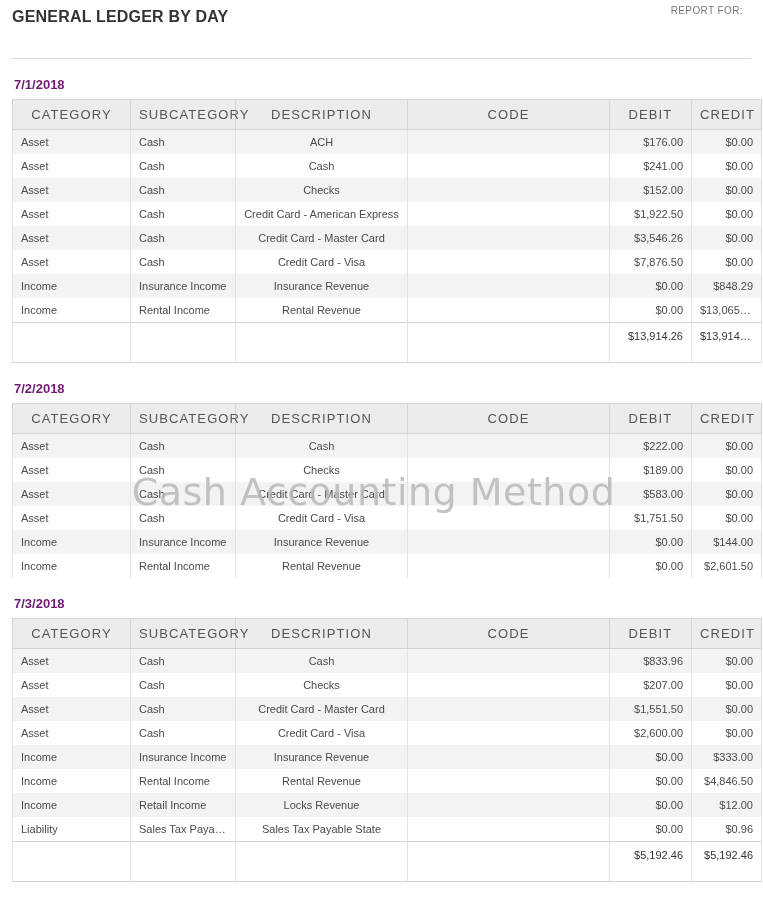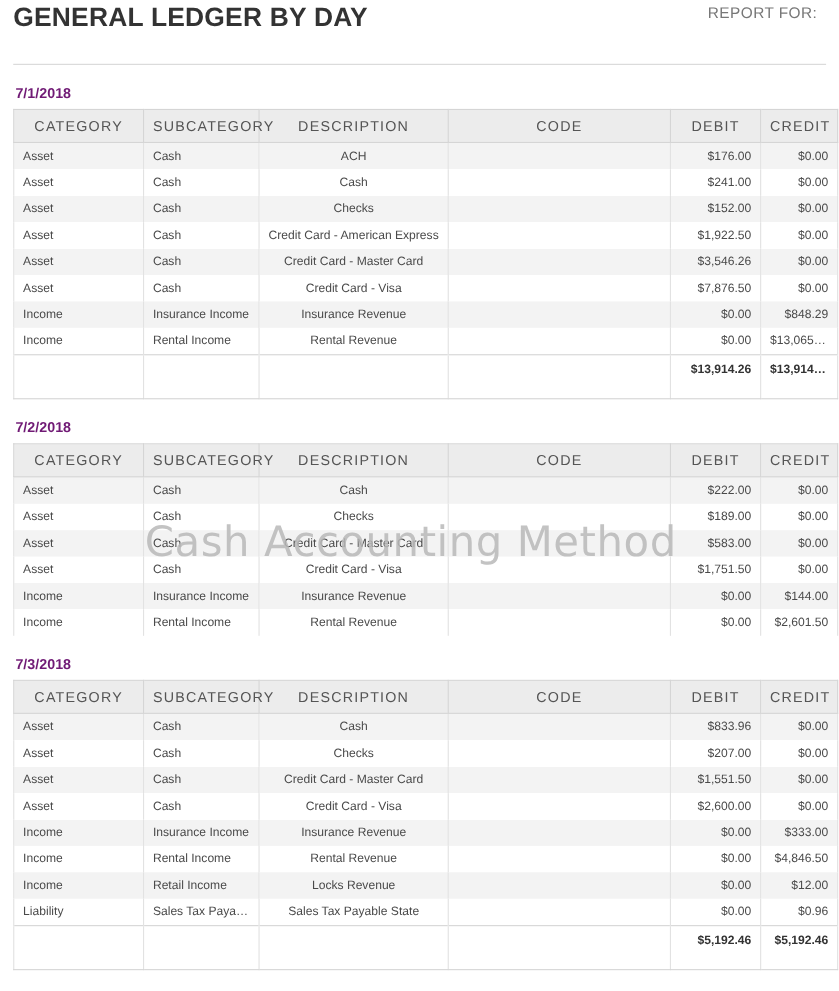--- a/index.html
+++ b/index.html
@@ -21,34 +21,34 @@
     position: relative;
   }
   
   .report-header {
     display: flex;
     align-items: flex-start;
     justify-content: space-between;
     padding-top: 4px;
   }
   .report-title {
-    font-size: 24px;
+    font-size: 16px;
     font-weight: bold;
     letter-spacing: 0.2px;
     color: #333333;
     margin: 0;
     line-height: 26px;
   }
   .report-for {
     text-align: left;
     padding-right: 8px;
     padding-top: 1px;
   }
   .report-for-label {
-    font-size: 14px;
+    font-size: 10px;
     color: #777777;
     letter-spacing: 0.4px;
     line-height: 12px;
   }
   .report-range {
     font-size: 16px;
     color: #444444;
     line-height: 22px;
     white-space: nowrap;
   }
@@ -91,21 +91,21 @@
     color: #4a4a4a;
     font-size: 11px;
     white-space: nowrap;
     overflow: hidden;
     text-overflow: ellipsis;
   }
   table.ledger tbody tr.odd td { background: #f3f3f3; }
   table.ledger tbody tr.even td { background: #ffffff; }
   table.ledger tbody tr.total td {
     background: #ffffff;
-    font-weight: bold;
+    font-weight: normal;
     color: #333333;
     border-top: 1px solid #d5d5d5;
     border-bottom: 1px solid #d5d5d5;
     padding-top: 7px;
     padding-bottom: 20px;
   }
   table.ledger tbody tr:last-child td { }
   .col-category   { width: 118px; text-align: left; }
   .col-subcategory{ width: 105px; text-align: left; }
   .col-description{ width: 172px; text-align: center; }

